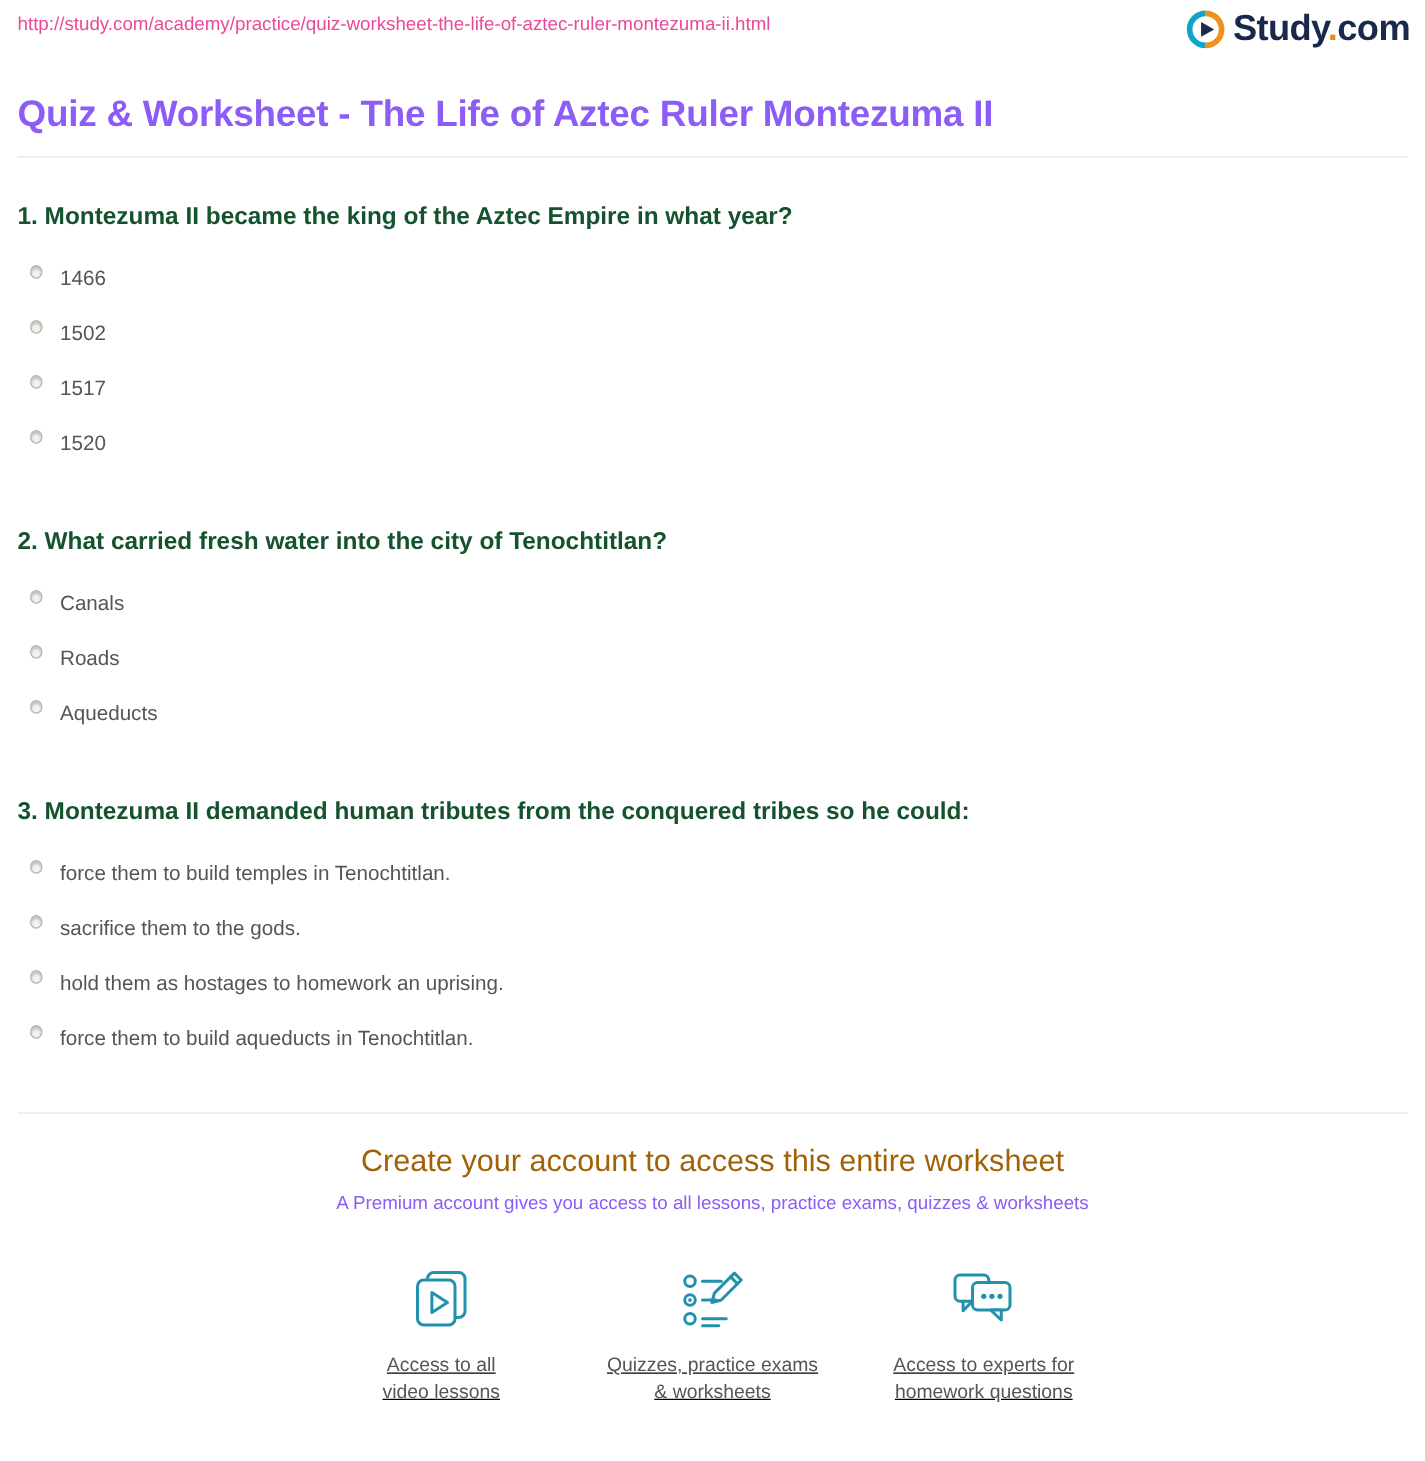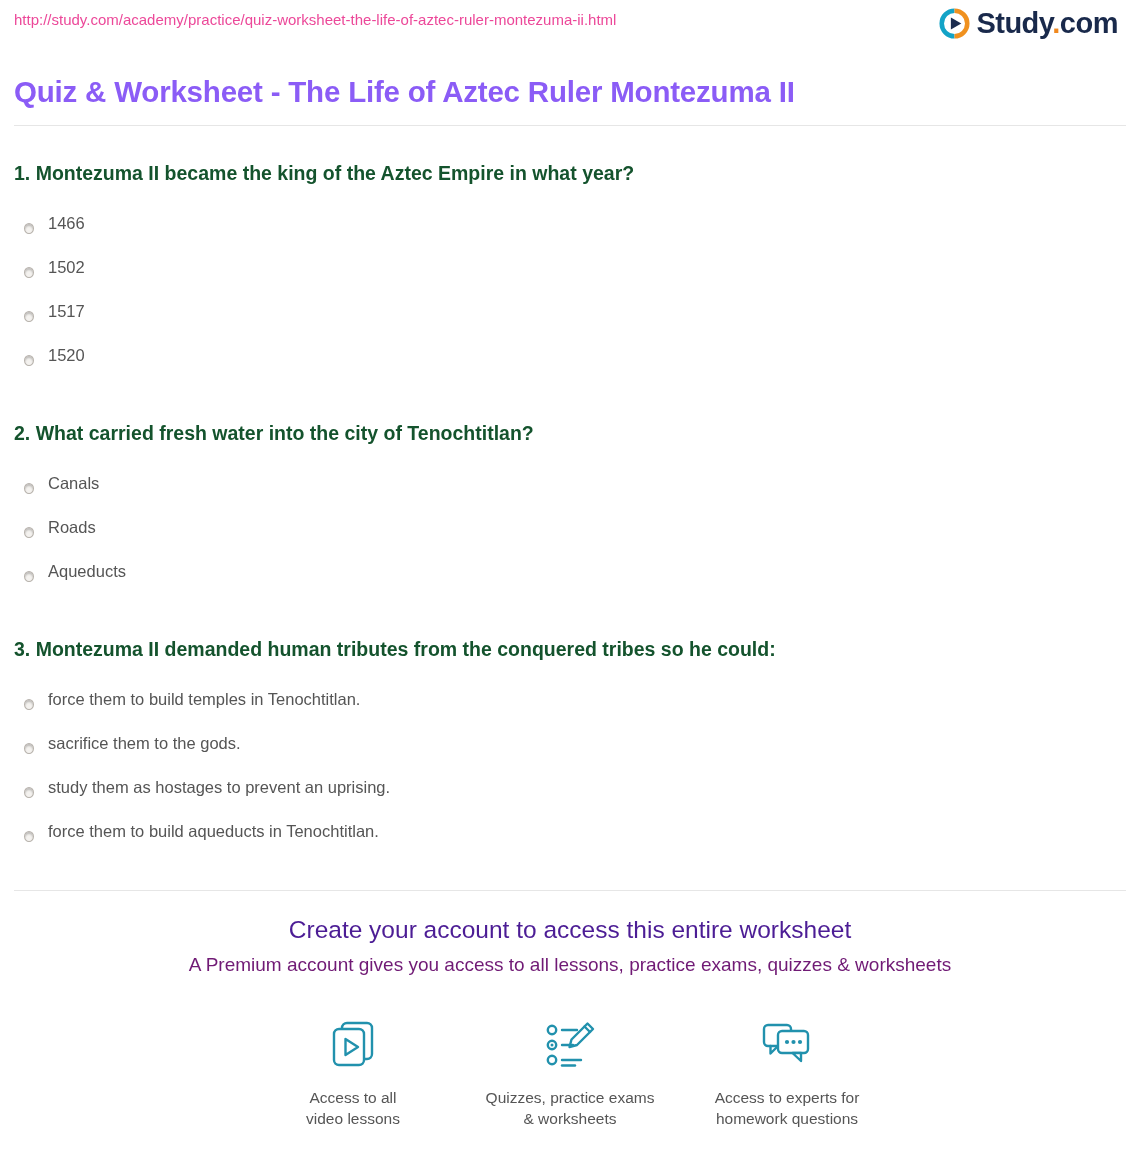--- a/index.html
+++ b/index.html
@@ -10,21 +10,21 @@
     position: relative;
     font-family: "Liberation Sans", sans-serif;
     overflow: hidden;
   }
   .header { position: relative; height: 48px; }
   .url-text {
     position: absolute; left: 14px; top: 11px;
     font-size: 15px; color: #ec4899;
   }
   .logo {
-    position: absolute; right: 22px; top: 7px;
+    position: absolute; right: 12px; top: 7px;
     display: flex; align-items: center; gap: 6px;
   }
   .logo-text {
     font-size: 29px; font-weight: 700; color: #19294b;
     letter-spacing: -0.5px;
   }
   .logo-text .dot { color: #f0881e; }
   .page-title {
     margin: 27px 14px 16px 14px;
     font-size: 29.5px; font-weight: 600; color: #8b5cf6;
@@ -32,44 +32,44 @@
   }
   .divider { border: none; border-top: 1px solid #e6e6e6; margin: 0 14px; }
   .questions { margin: 0 14px; }
   .question { padding-top: 54px; }
   .question:first-child { padding-top: 34px; }
   .question-title {
     font-size: 19.5px; font-weight: 700; color: #14532d;
     line-height: 26px; margin-bottom: 26px;
   }
   .option {
-    margin-top: 22px; display: flex; align-items: flex-end;
+    margin-top: 22px; display: flex; align-items: flex-start;
     line-height: 22px;
   }
   .radio {
     width: 10px; height: 11px; border-radius: 50%;
     border: 1px solid #b7b2ac;
     background: #f4f2ef;
     box-shadow: inset 0 2px 2px rgba(0,0,0,0.22);
     margin-left: 10px; flex: 0 0 auto;
   }
   .option-label {
     margin-left: 14px; font-size: 16.5px; color: #555;
     cursor: default;
   }
   .cta {
     margin: 48px 14px 0 14px;
     border-top: 1px solid #e6e6e6;
     padding-top: 25px;
     text-align: center;
   }
-  .cta-heading { font-size: 24.5px; font-weight: 400; color: #4c1d95; }
-  .cta-sub { margin-top: 10px; font-size: 19px; color: #701a75; }
+  .cta-heading { font-size: 24.5px; font-weight: 400; color: #a16207; }
+  .cta-sub { margin-top: 10px; font-size: 15px; color: #8b5cf6; }
   .features { margin-top: 40px; display: flex; justify-content: center; }
-  .feature { width: 217px; text-align: center; }
+  .feature { width: 217px; text-align: center; text-decoration: underline; }
   .feature-icon { height: 58px; display: flex; align-items: flex-end; justify-content: center; }
   .feature-label { margin-top: 13px; font-size: 15.5px; color: #555; line-height: 21px; }
   svg { display: block; }
 </style>
 </head>
 <body>
 
 <div class="header">
   <span class="url-text">http://study.com/academy/practice/quiz-worksheet-the-life-of-aztec-ruler-montezuma-ii.html</span>
   <div class="logo">
@@ -130,21 +130,21 @@
     <div class="option">
       <span class="radio"></span>
       <span class="option-label">force them to build temples in Tenochtitlan.</span>
     </div>
     <div class="option">
       <span class="radio"></span>
       <span class="option-label">sacrifice them to the gods.</span>
     </div>
     <div class="option">
       <span class="radio"></span>
-      <span class="option-label">study them as hostages to prevent an uprising.</span>
+      <span class="option-label">hold them as hostages to homework an uprising.</span>
     </div>
     <div class="option">
       <span class="radio"></span>
       <span class="option-label">force them to build aqueducts in Tenochtitlan.</span>
     </div>
   </div>
 
 </div>
 
 <div class="cta">

